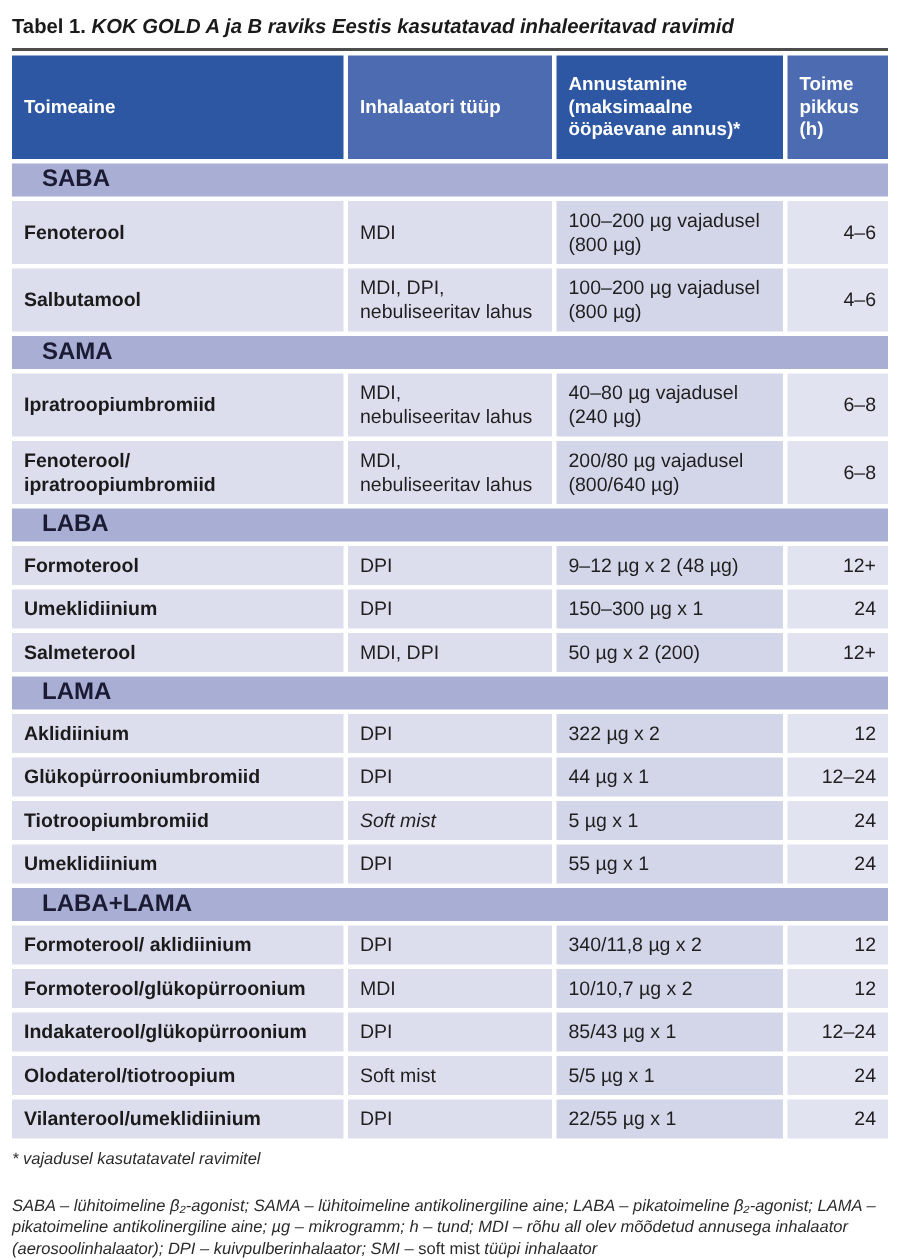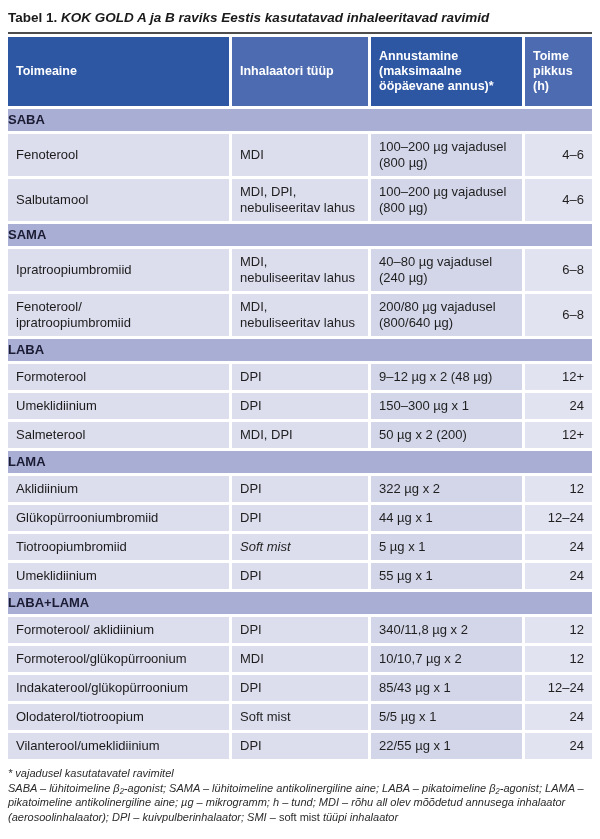--- a/index.html
+++ b/index.html
@@ -41,44 +41,44 @@
     color:#ffffff;font-weight:bold;font-size:12.5px;line-height:15px;
     display:flex;align-items:center;
     padding:12px 8px;min-height:58px;
     white-space:pre-line;
   }
   .hcell.alt{background:var(--header-light);}
   .section-row{
     grid-column:1 / -1;
     background:var(--section-bg);
     color:var(--text-section);
-    font-weight:bold;font-size:13px;line-height:16px;
-    padding:3px 0;
+    font-weight:bold;font-size:16px;line-height:16px;
+    padding:3px 20px;
     display:flex;align-items:center;
   }
   .cell{
     background:var(--row-bg);
     font-size:13px;line-height:16px;
     display:flex;align-items:center;
     padding:5px 8px;
     white-space:pre-line;
     color:#1f1f1f;
   }
   .cell.col3{background:var(--row-bg-dosing);}
   .cell.col4{background:var(--row-bg-duration);justify-content:flex-end;}
-  .cell.drug{font-weight:normal;color:var(--text-dark);}
+  .cell.drug{font-weight:bold;color:var(--text-dark);}
   .cell.italic span{font-style:italic;}
   .footnotes{
     margin-top:7px;
     font-style:italic;
     font-size:11px;line-height:14.5px;
     color:#2b2b2b;
     width:584px;
   }
-  .fn-star{margin-bottom:0;}
+  .fn-star{margin-bottom:16px;}
   .fn-abbrev .upright{font-style:normal;}
 </style>
 </head>
 <body>
 
 <div class="page">
 
   <h1 class="title"><span class="title-label">Tabel 1.</span>
     <span class="title-text">KOK GOLD A ja B raviks Eestis kasutatavad inhaleeritavad ravimid</span></h1>
 

